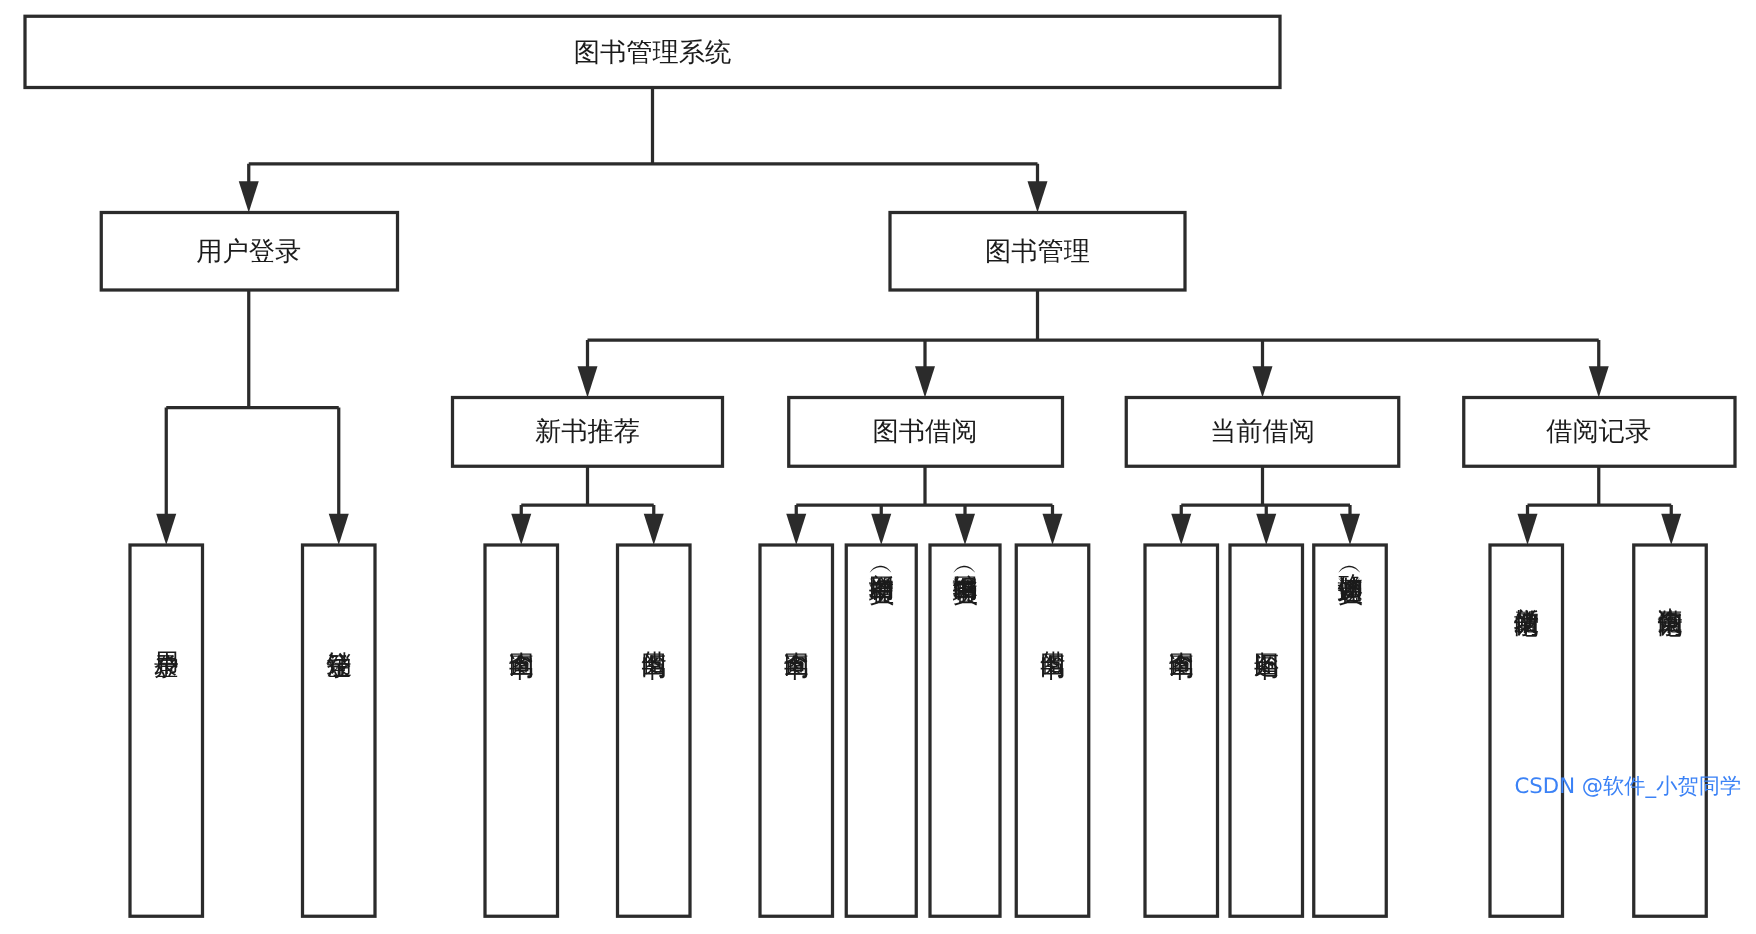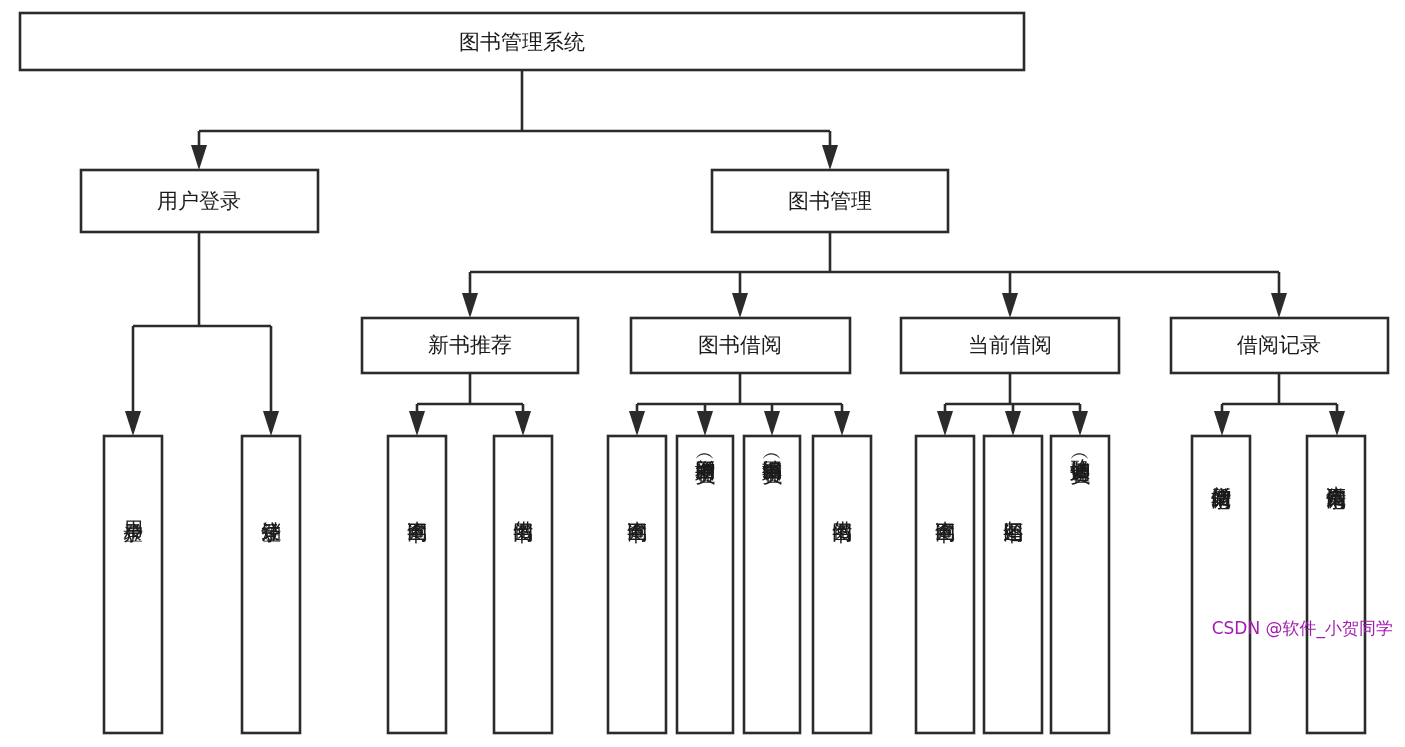--- a/index.html
+++ b/index.html
@@ -66,21 +66,21 @@
     letter-spacing: 1px;
     white-space: nowrap;
     text-align: left;
   }
   .watermark {
     position: absolute;
     right: 12px;
     bottom: 6px;
     font-family: "DejaVu Sans", "Liberation Sans", sans-serif;
     font-size: 17px;
-    color: #a21caf;
+    color: #3b82f6;
     white-space: nowrap;
     pointer-events: none;
   }
 </style>
 </head>
 <body>
 
 <div id="diagram-root">
 
   <svg class="diagram-canvas" viewBox="0 0 1405 747" xmlns="http://www.w3.org/2000/svg">

